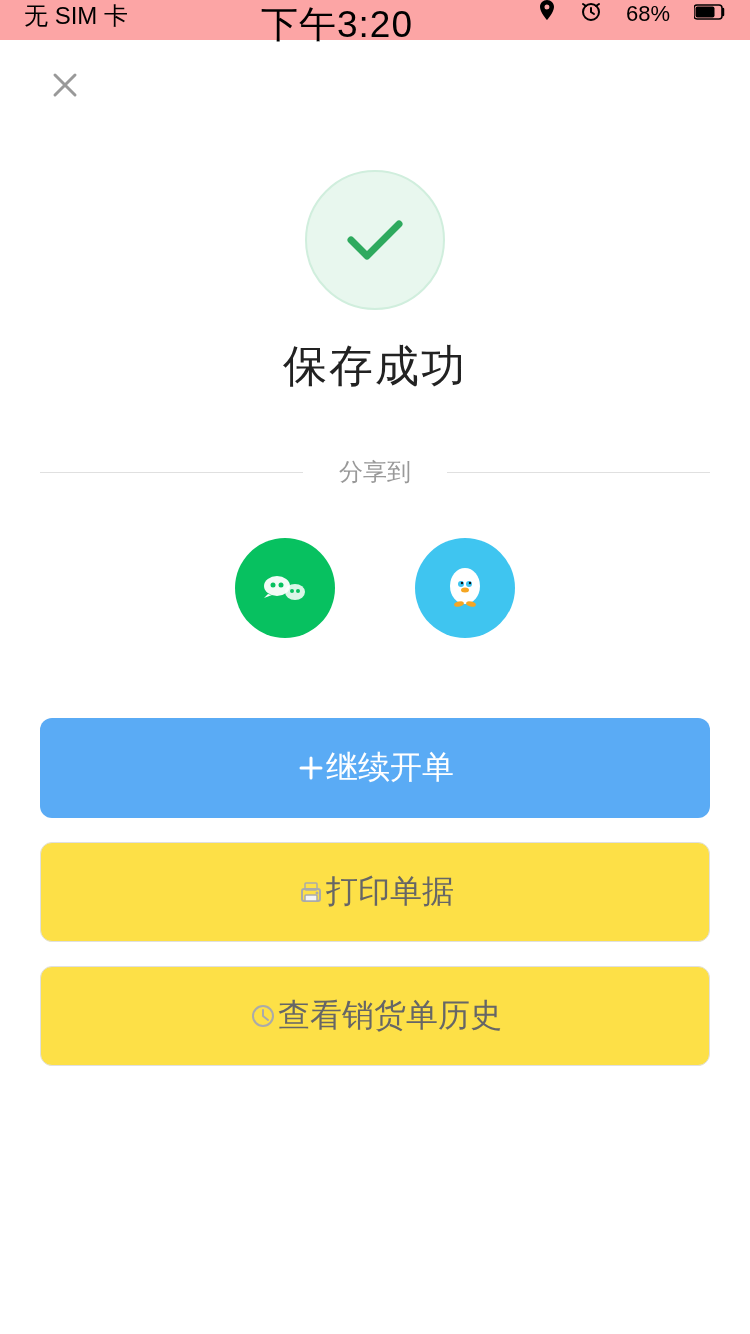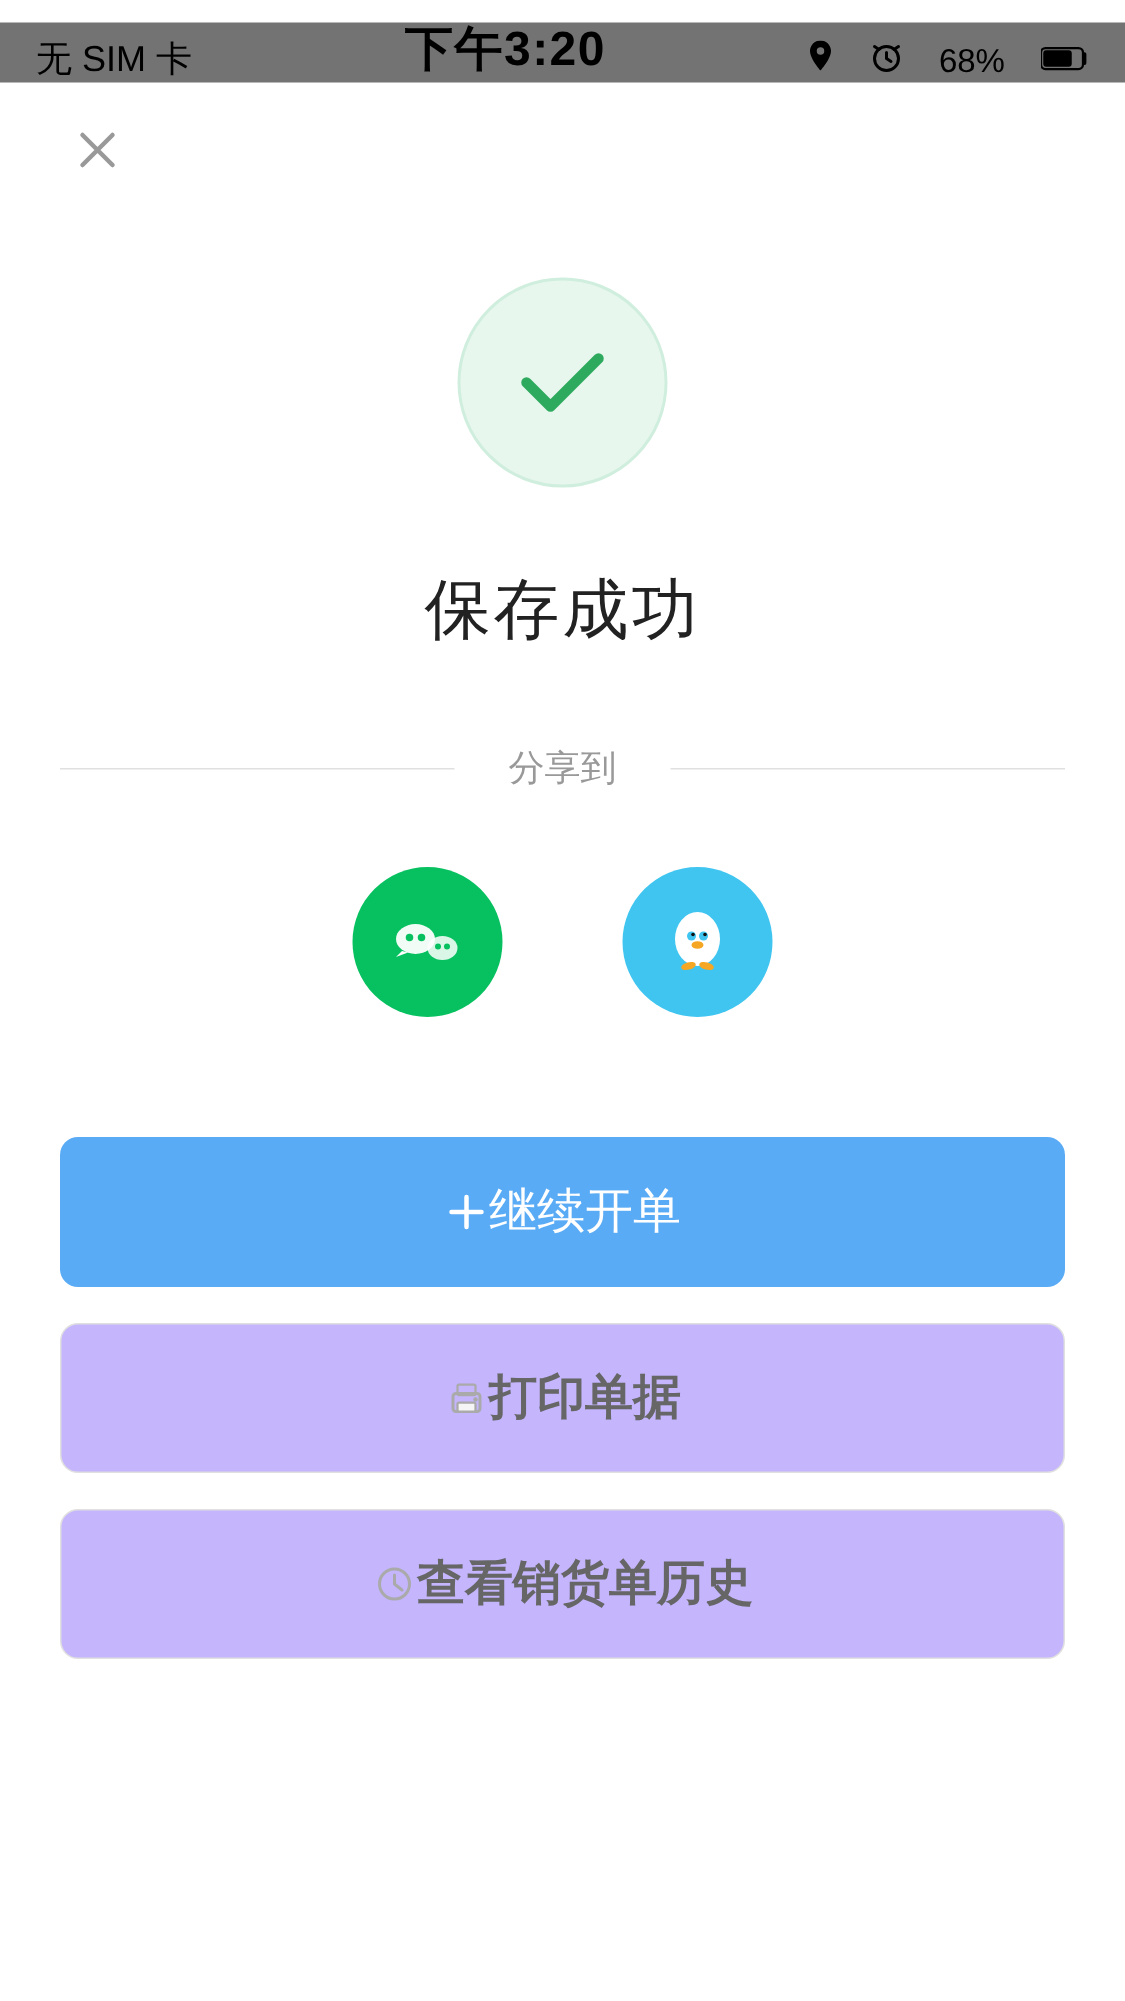--- a/index.html
+++ b/index.html
@@ -10,39 +10,38 @@
       background: #ffffff;
       font-family: -apple-system, 'PingFang SC', 'Helvetica Neue', sans-serif;
       display: flex;
       flex-direction: column;
     }
 
     
     .status-bar {
       width: 100%;
       height: 40px;
-      background: #737373;
-      display: flex;
-      align-items: flex-end;
+      background: #fca5a5;
+      display: flex;
+      align-items: flex-start;
       justify-content: space-between;
       padding: 0 24px;
       flex-shrink: 0;
-      margin-top: 15px;
     }
     .status-left {
       display: flex;
       align-items: center;
       gap: 8px;
       font-size: 24px;
       font-weight: 500;
       color: #000;
     }
     .status-center {
-      font-size: 32px;
-      font-weight: 700;
+      font-size: 37px;
+      font-weight: 400;
       color: #000;
       letter-spacing: 1px;
     }
     .status-right {
       display: flex;
       align-items: center;
       gap: 24px;
       font-size: 22px;
       color: #000;
     }
@@ -85,21 +84,21 @@
       align-items: center;
       justify-content: center;
     }
     .success-circle svg {
       width: 72px;
       height: 72px;
     }
 
     
     .success-title {
-      margin-top: 52px;
+      margin-top: 27px;
       font-size: 44px;
       color: #222;
       font-weight: 400;
       letter-spacing: 2px;
     }
 
     
     .share-section {
       margin-top: 60px;
       width: 100%;
@@ -164,24 +163,23 @@
       gap: 0;
       font-size: 32px;
       cursor: pointer;
     }
     .btn-primary {
       background: #5aabf5;
       color: #fff;
       font-weight: 500;
     }
     .btn-secondary {
-      background: #c4b5fd;
+      background: #fde047;
       color: #666;
       border: 1px solid #e0e0e0;
-      font-weight: bold;
     }
     .btn-icon {
       display: flex;
       align-items: center;
     }
     .btn-icon svg {
       width: 30px;
       height: 30px;
     }
   </style>

